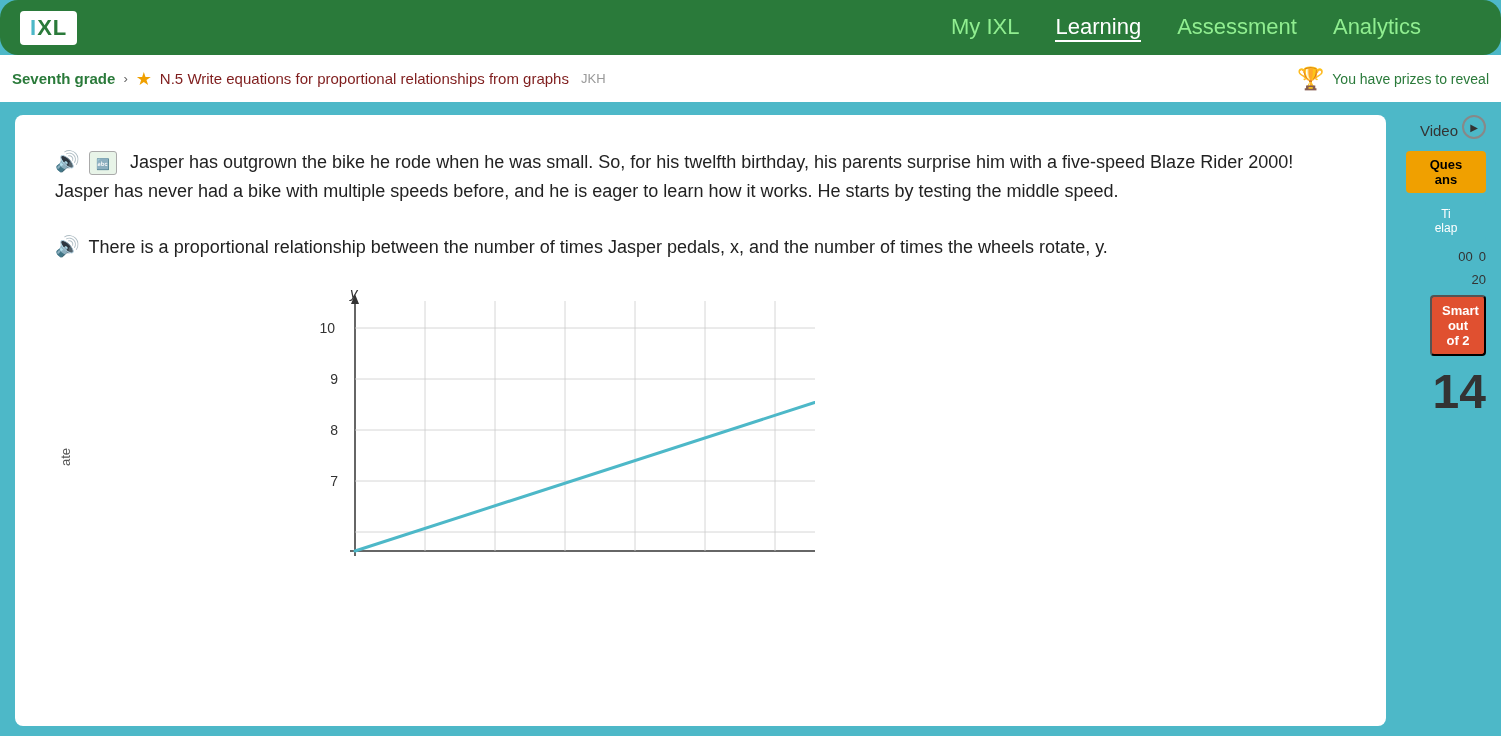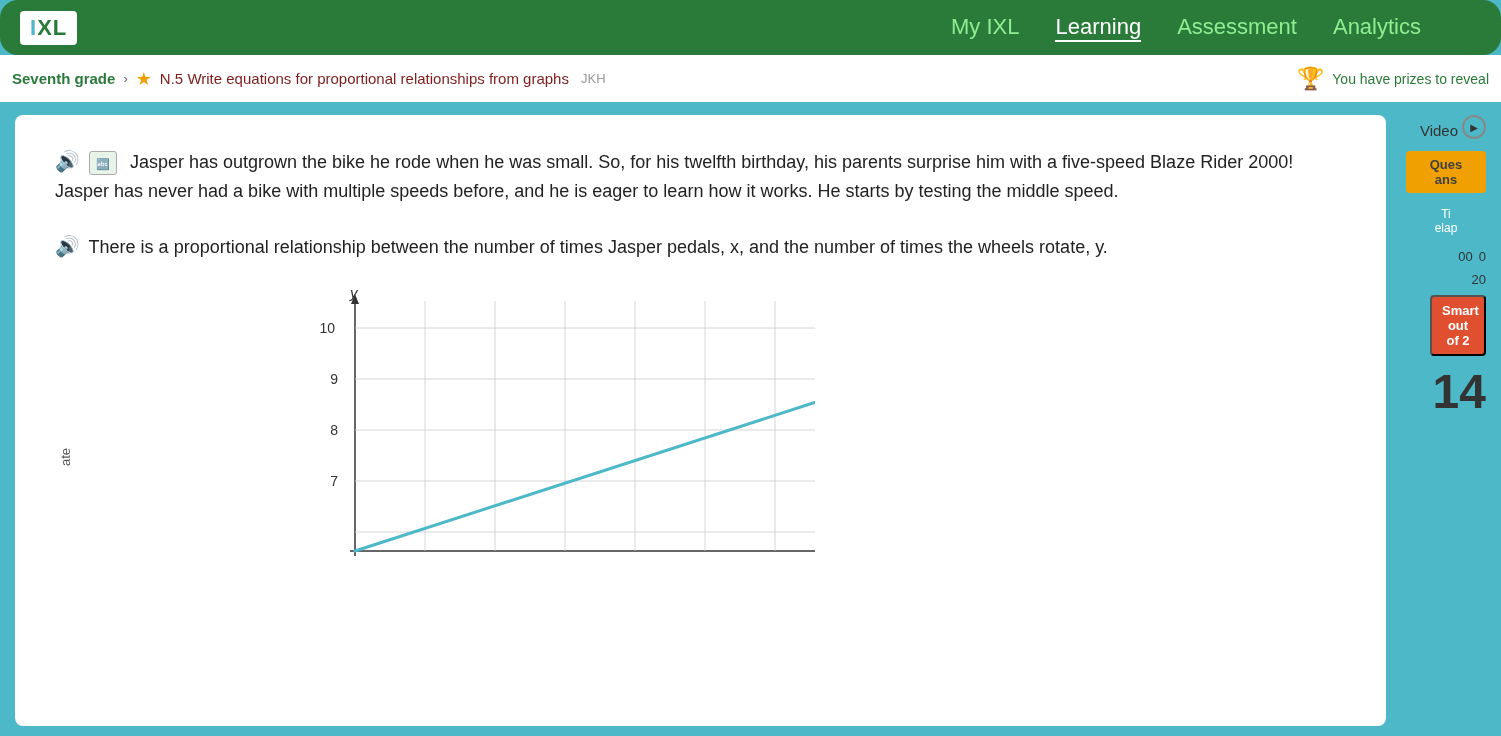--- a/index.html
+++ b/index.html
@@ -167,21 +167,21 @@
       border-radius: 50%;
       border: 2px solid #888;
       display: flex;
       align-items: center;
       justify-content: center;
       font-size: 10px;
     }
 
     .ques-btn {
       background: #f0a000;
-      color: #404040;
+      color: #000000;
       border: none;
       border-radius: 4px;
       padding: 6px 10px;
       font-size: 13px;
       font-weight: bold;
       cursor: pointer;
       width: 80px;
       text-align: center;
       margin-left: 22px;
     }

